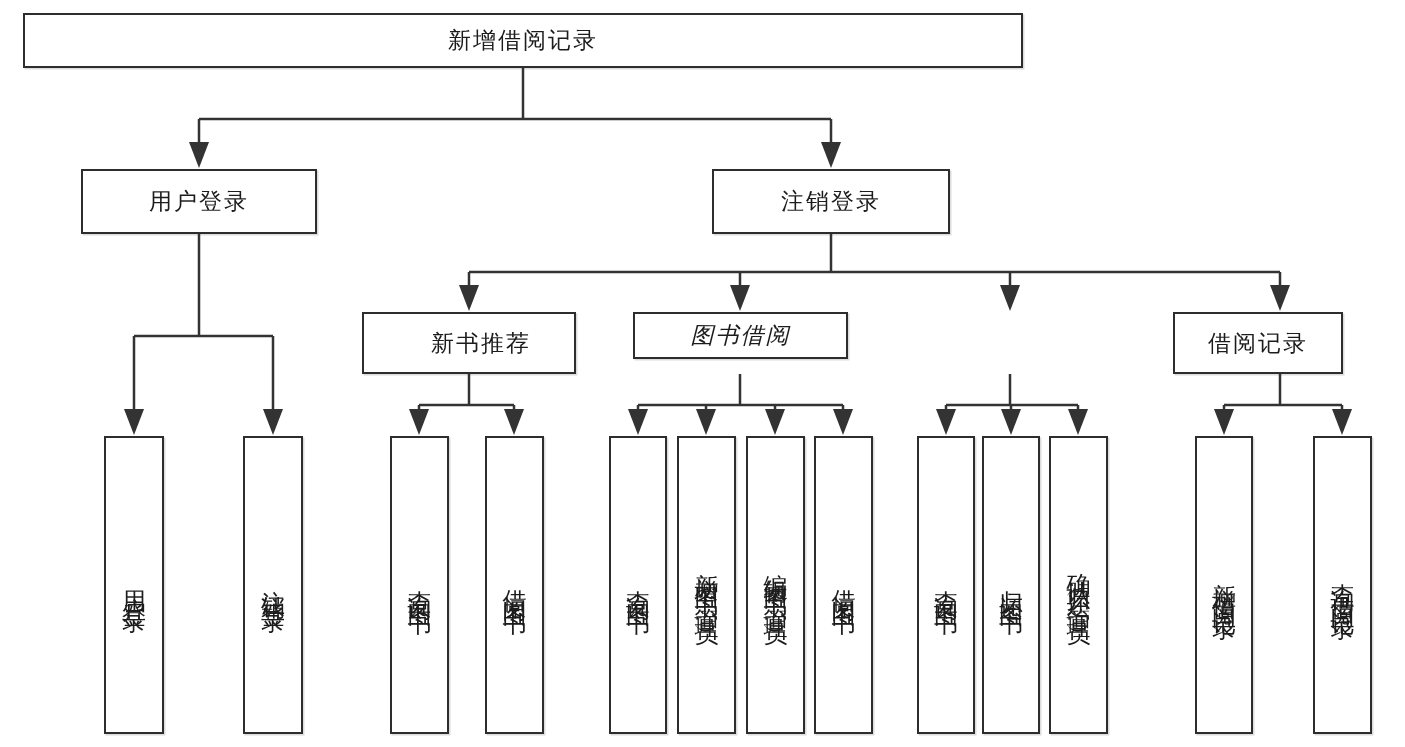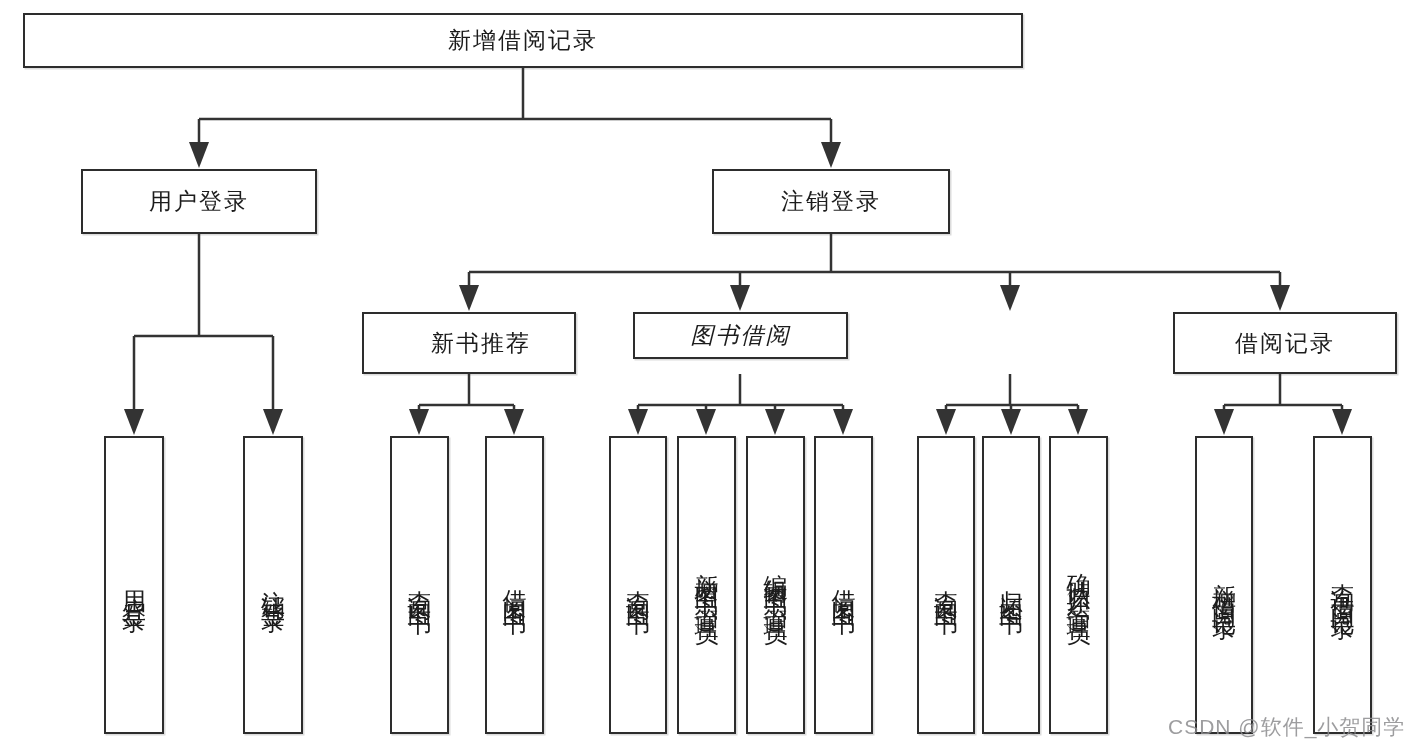--- a/index.html
+++ b/index.html
@@ -122,21 +122,21 @@
     </g>
   </svg>
 
   <div class="node h-node" style="left:23px; top:13px; width:1000px; height:55px;">新增借阅记录</div>
 
   <div class="node h-node" style="left:81px; top:169px; width:236px; height:65px;">用户登录</div>
   <div class="node h-node" style="left:712px; top:169px; width:238px; height:65px;">注销登录</div>
 
   <div class="node h-node" style="left:362px; top:312px; width:214px; height:62px;padding-left:24px;">新书推荐</div>
   <div class="node h-node" style="left:633px; top:312px; width:215px; height:47px;font-style:italic;">图书借阅</div>
-  <div class="node h-node" style="left:1173px; top:312px; width:224px; height:62px;text-align:right;">借阅记录</div>
+  <div class="node h-node" style="left:1173px; top:312px; width:170px; height:62px;text-align:right;">借阅记录</div>
 
   <div class="node v-node" style="left:104px; top:436px; width:60px; height:298px;">
     <span class="v-text">用户登录</span>
   </div>
   <div class="node v-node" style="left:243px; top:436px; width:60px; height:298px;">
     <span class="v-text">注销登录</span>
   </div>
 
   <div class="node v-node" style="left:390px; top:436px; width:59px; height:298px;">
     <span class="v-text">查询图书</span>
@@ -168,15 +168,14 @@
     <span class="v-text">确认归还（管理员）</span>
   </div>
 
   <div class="node v-node" style="left:1195px; top:436px; width:58px; height:298px;">
     <span class="v-text">新增借阅记录</span>
   </div>
   <div class="node v-node" style="left:1313px; top:436px; width:59px; height:298px;">
     <span class="v-text">查询借阅记录</span>
   </div>
 
-  <div class="watermark">CSDN @软件_小贺同学</div>
 
 </div>
 
 </body></html>

